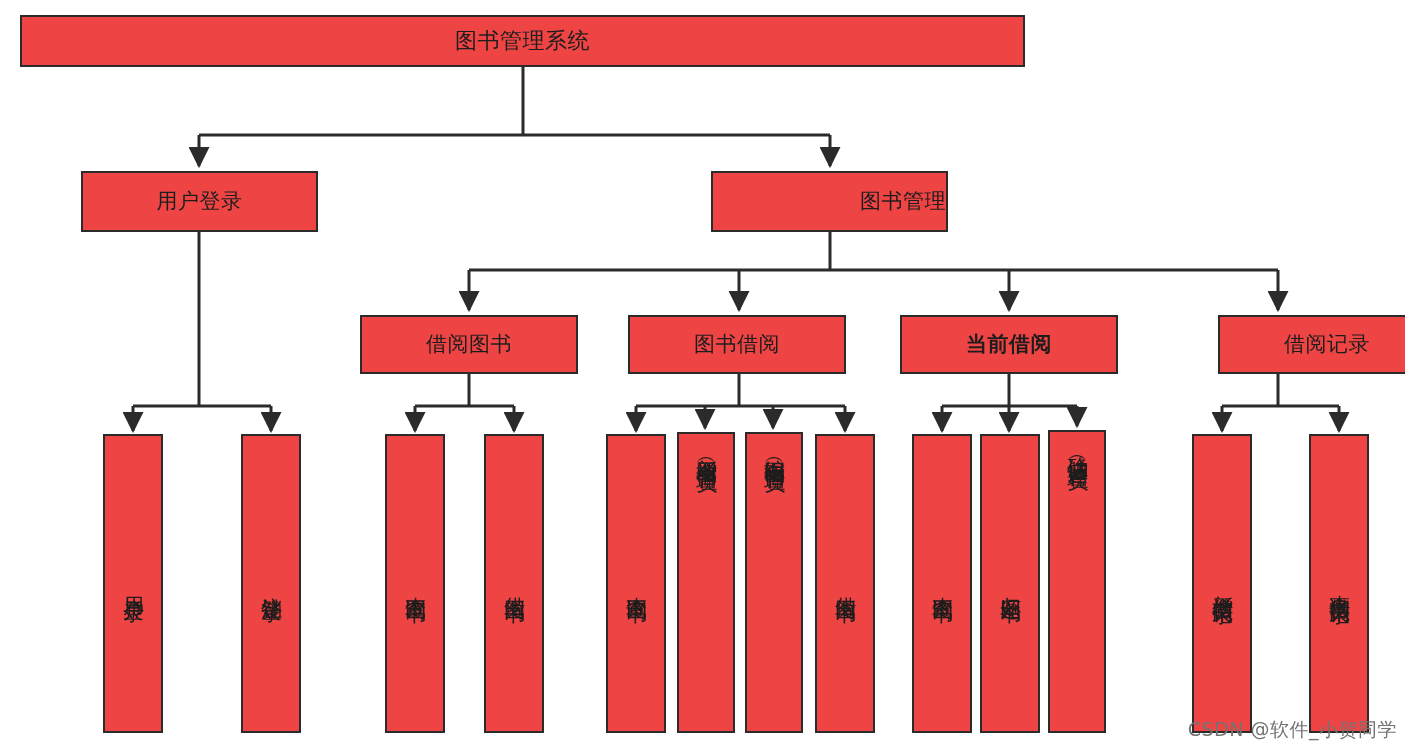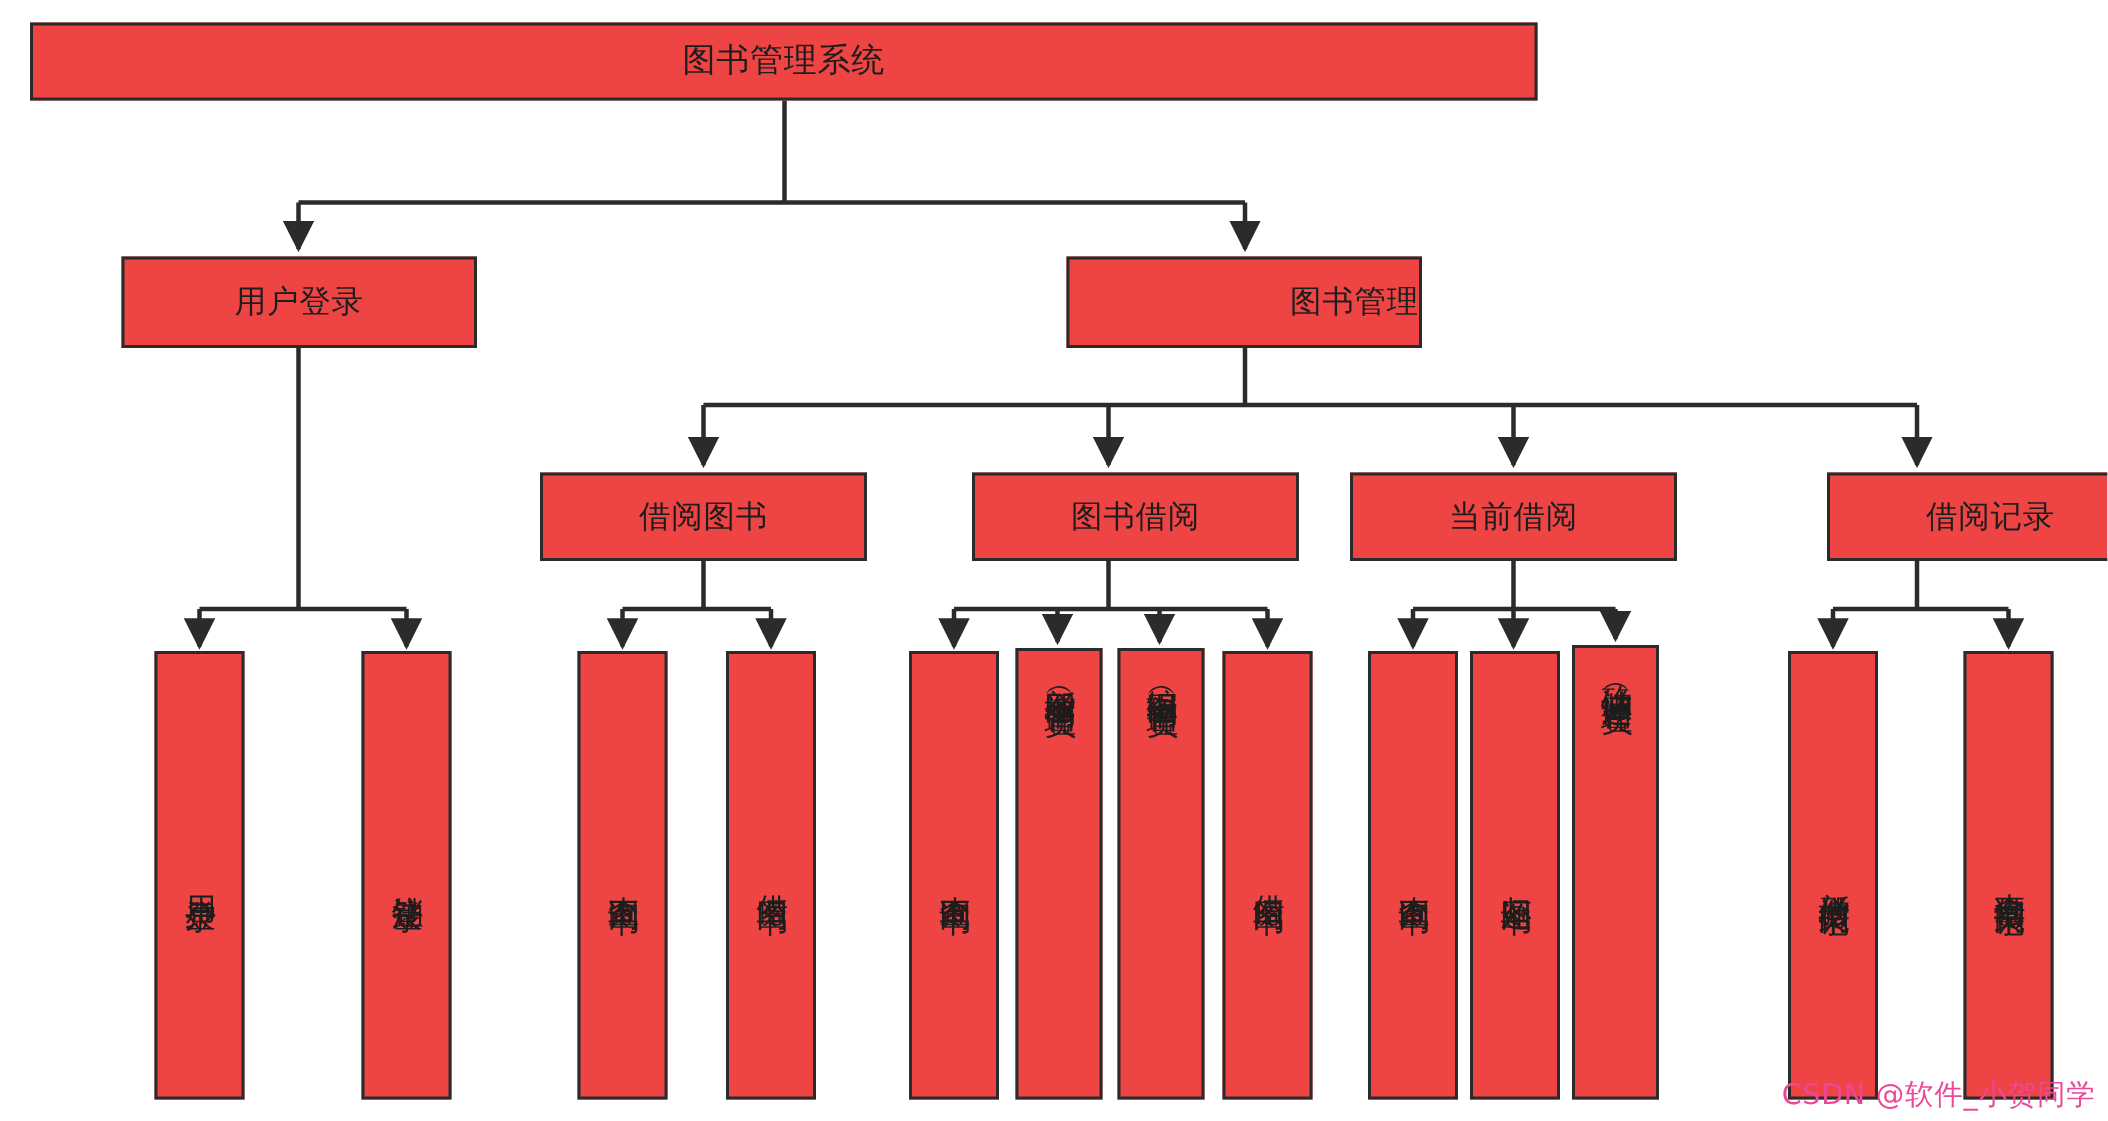--- a/index.html
+++ b/index.html
@@ -63,21 +63,21 @@
   .node.v.center {
     align-items: center;
     padding-top: 0;
   }
   
   #watermark {
     position: absolute;
     right: 8px;
     bottom: 4px;
     font-size: 19px;
-    color: #ec4899;
+    color: #737373;
     letter-spacing: 0.5px;
     white-space: nowrap;
     user-select: none;
   }
 </style>
 </head>
 <body>
 
 <div id="canvas">
 
@@ -140,24 +140,24 @@
   <div class="node h" style="left:81px; top:171px; width:237px; height:61px;">
     <span>用户登录</span>
   </div>
   <div class="node h" style="left:711px; top:171px; width:237px; height:61px;justify-content:flex-end;">
     <span>图书管理</span>
   </div>
 
   <div class="node h" style="left:360px; top:315px; width:218px; height:59px;">
     <span>借阅图书</span>
   </div>
-  <div class="node h" style="left:648px; top:315px; width:218px; height:59px;">
+  <div class="node h" style="left:628px; top:315px; width:218px; height:59px;">
     <span>图书借阅</span>
   </div>
-  <div class="node h" style="left:900px; top:315px; width:218px; height:59px;">
+  <div class="node h" style="left:900px; top:315px; width:218px; height:59px;font-weight:bold;">
     <span>当前借阅</span>
   </div>
   <div class="node h" style="left:1170px; top:315px; width:218px; height:59px;margin-left:48px;">
     <span>借阅记录</span>
   </div>
 
   <div class="node v center" style="left:103px; top:434px; width:60px; height:299px;">
     <span class="vtext">用户登录</span>
   </div>
   <div class="node v center" style="left:241px; top:434px; width:60px; height:299px;">

